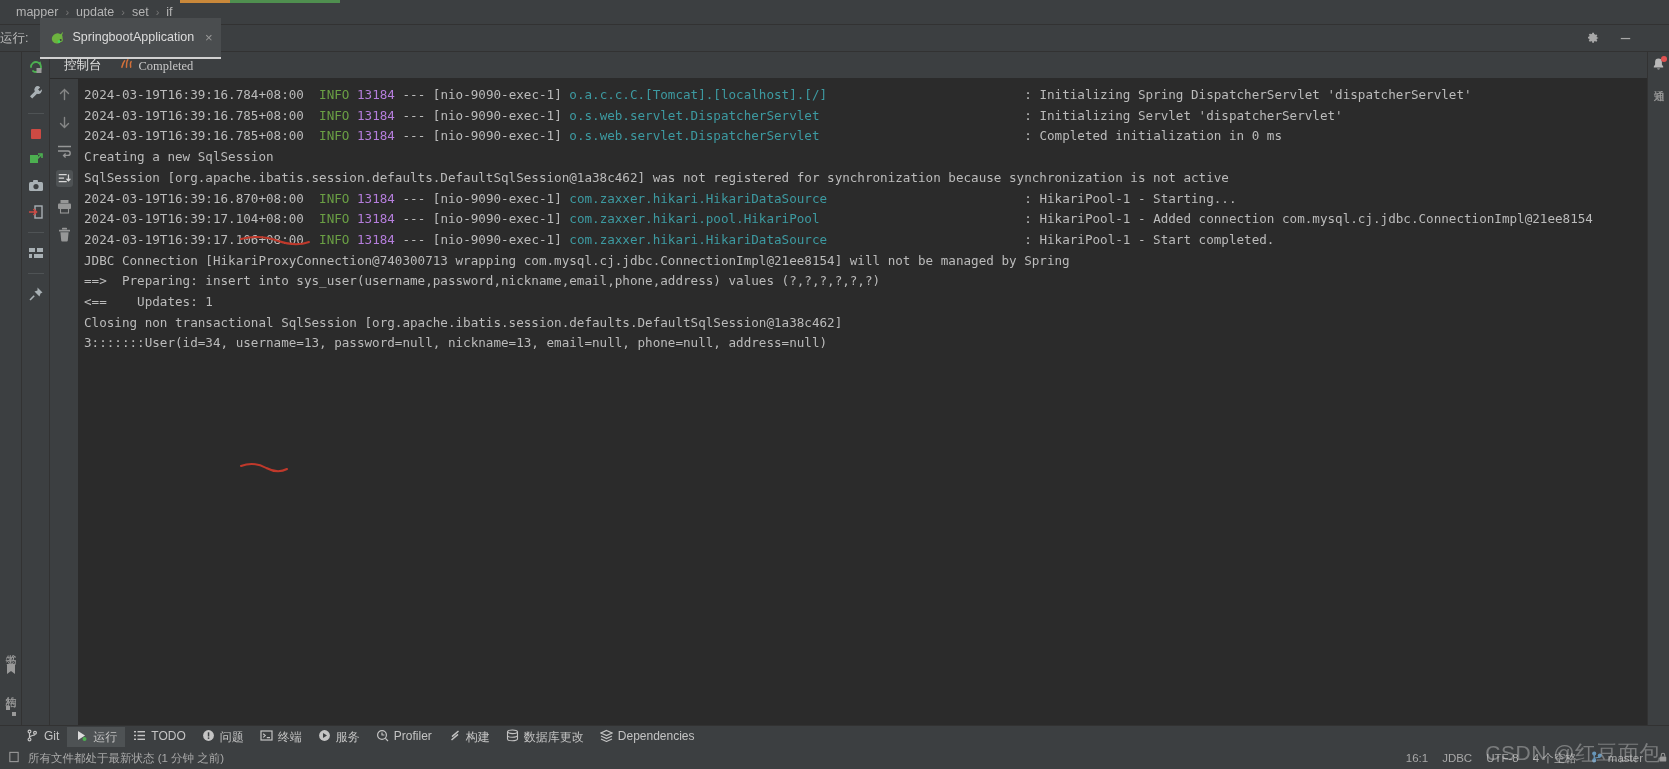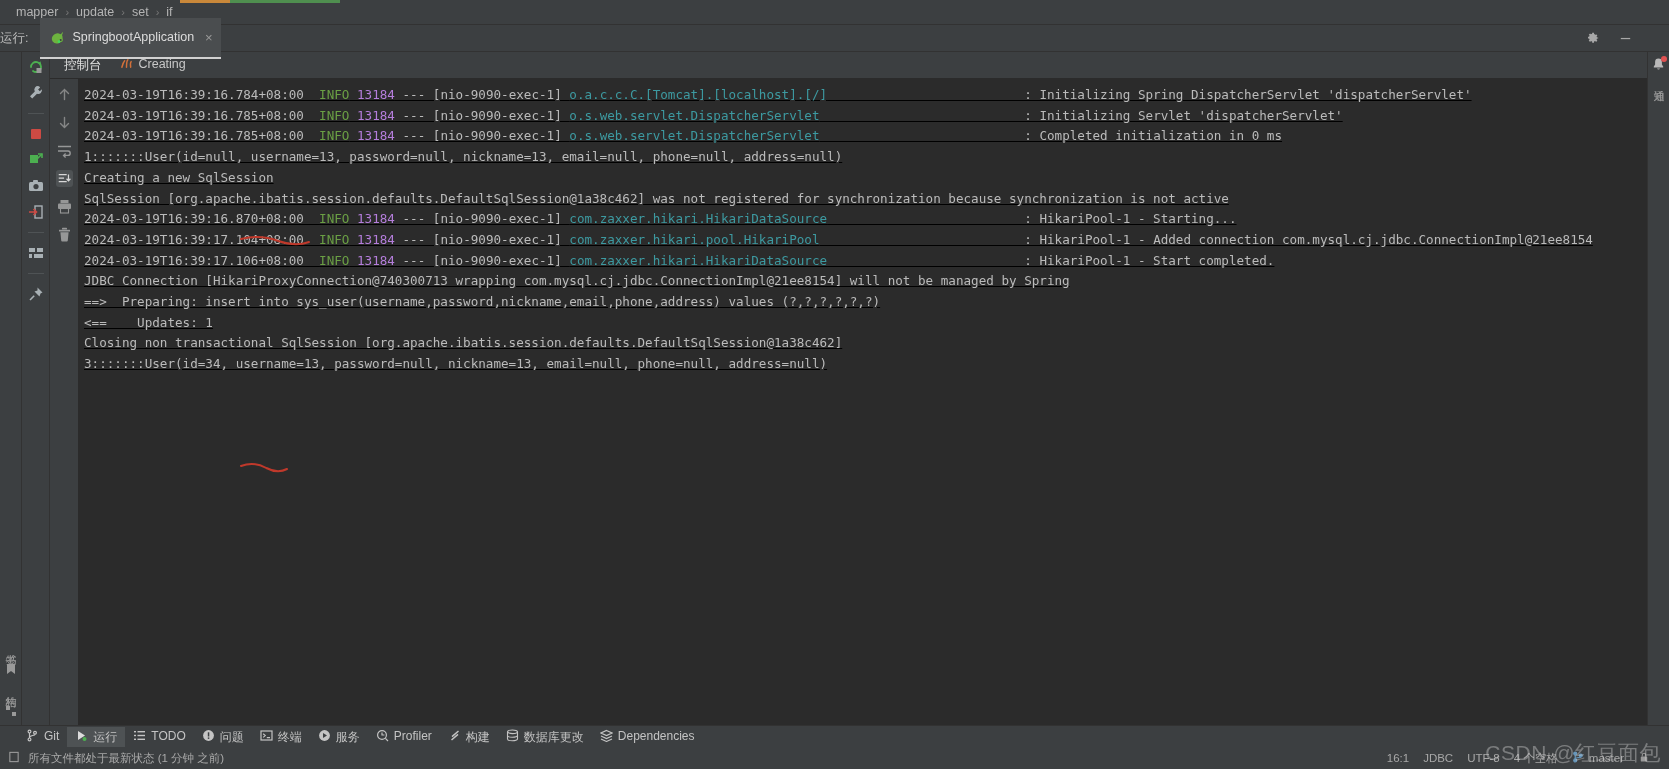--- a/index.html
+++ b/index.html
@@ -60,24 +60,24 @@
   }
   .gico { width: 18px; height: 18px; display:block; cursor: pointer; }
   .gsep { width: 16px; height: 1px; background: #4f5355; margin: 3px 0; }
 
   
   .console-col { flex: 1 1 auto; display: flex; flex-direction: column; min-width: 0; }
   .console-tabs {
     height: 27px; background: #3c3f41; display: flex; align-items: center;
     flex: 0 0 27px; padding-left: 14px; gap: 18px; border-bottom: 1px solid #2b2b2b;
   }
-  .ctab { color: #c8c8c8; font-size: 12.5px; display: flex; align-items: flex-start; gap: 6px; cursor: pointer; }
+  .ctab { color: #c8c8c8; font-size: 12.5px; display: flex; align-items: flex-end; gap: 6px; cursor: pointer; font-family: Liberation Serif, serif; }
   .ctab.active { color: #e0e0e0; }
 
-  .console-body { flex: 1 1 auto; display: flex; min-height: 0; background: #6d28d9; text-decoration: underline; }
+  .console-body { flex: 1 1 auto; display: flex; min-height: 0; background: #6d28d9; }
   .console-icons {
     width: 28px; background: #3c3f41; display: flex; flex-direction: column;
     align-items: center; padding-top: 7px; gap: 11px; flex: 0 0 28px;
   }
   .cico { width: 17px; height: 17px; opacity: .78; cursor: pointer; }
   .cico.sel { opacity: 1; background: #4e5254; border-radius: 3px; padding: 1px; }
 
   .log-area {
     flex: 1 1 auto; overflow: hidden; position: relative;
     padding: 6px 0 0 6px; background: #2b2b2b;
@@ -105,21 +105,21 @@
     padding: 2px 8px; cursor: pointer; height: 20px;
   }
   .btool.active { background: #4e5254; }
   .bico { width: 13px; height: 13px; }
 
   .status-bar {
     height: 22px; background: #3c3f41; display: flex; align-items: center;
     flex: 0 0 22px; position: relative; padding-left: 8px;
   }
   .status-left { display: flex; align-items: center; gap: 8px; color: #a8a8a8; font-size: 11.5px; }
-  .status-right { position: absolute; right: 19px; display: flex; align-items: center; gap: 14px; color: #a8a8a8; font-size: 11.5px; }
+  .status-right { position: absolute; right: 0; display: flex; align-items: center; gap: 14px; color: #a8a8a8; font-size: 11.5px; }
 
   
   .right-strip {
     width: 22px; background: #3c3f41; border-left: 1px solid #323232;
     display: flex; flex-direction: column; align-items: center; padding-top: 5px; gap: 9px;
     flex: 0 0 22px;
   }
   .bell-wrap { position: relative; width: 15px; height: 15px; }
   .bell-dot { position: absolute; right: -1px; top: -1px; width: 6px; height: 6px; border-radius: 50%; background: #e05252; }
 
@@ -264,21 +264,21 @@
       <div class="console-tabs">
         <span class="ctab active">
           <span>控制台</span>
         </span>
         <span class="ctab">
           <span>
             <svg viewBox="0 0 14 14" width="13" height="13">
               <path d="M2 11c1-4 2-6 3-7M7 11c0-5 .5-7 1.5-8M11.5 11c-.5-3-.3-5 .5-6" stroke="#d2703a" stroke-width="1.6" fill="none" stroke-linecap="round"></path>
             </svg>
           </span>
-          <span>Creating</span>
+          <span>Completed</span>
         </span>
       </div>
 
       <div class="console-body">
 
         <div class="console-icons">
           <span class="cico">
             <svg viewBox="0 0 17 17" width="17" height="17" fill="none" stroke="#9a9a9a" stroke-width="1.4">
               <path d="M8.5 13.5V3.5M4.5 7.5l4-4 4 4" stroke-linecap="round"></path>
             </svg>
@@ -314,21 +314,20 @@
               <path d="M4.4 6.2h8.2l-.8 8.4a1 1 0 0 1-1 .9H6.2a1 1 0 0 1-1-.9z"></path>
             </svg>
           </span>
         </div>
 
         <div class="log-area">
           <div id="log-lines">
               <div class="log-line"><span class="c-plain">2024-03-19T16:39:16.784+08:00  </span><span class="c-info">INFO</span><span class="c-plain"> </span><span class="c-pid">13184</span><span class="c-plain"> --- [nio-9090-exec-1] </span><span class="c-logger">o.a.c.c.C.[Tomcat].[localhost].[/]</span><span class="c-plain">                          : Initializing Spring DispatcherServlet 'dispatcherServlet'</span></div>
               <div class="log-line"><span class="c-plain">2024-03-19T16:39:16.785+08:00  </span><span class="c-info">INFO</span><span class="c-plain"> </span><span class="c-pid">13184</span><span class="c-plain"> --- [nio-9090-exec-1] </span><span class="c-logger">o.s.web.servlet.DispatcherServlet</span><span class="c-plain">                           : Initializing Servlet 'dispatcherServlet'</span></div>
               <div class="log-line"><span class="c-plain">2024-03-19T16:39:16.785+08:00  </span><span class="c-info">INFO</span><span class="c-plain"> </span><span class="c-pid">13184</span><span class="c-plain"> --- [nio-9090-exec-1] </span><span class="c-logger">o.s.web.servlet.DispatcherServlet</span><span class="c-plain">                           : Completed initialization in 0 ms</span></div>
-              <div class="log-line"><span class="c-plain">1:::::::User(id=null, username=13, password=null, nickname=13, email=null, phone=null, address=null)</span></div>
               <div class="log-line"><span class="c-plain">Creating a new SqlSession</span></div>
               <div class="log-line"><span class="c-plain">SqlSession [org.apache.ibatis.session.defaults.DefaultSqlSession@1a38c462] was not registered for synchronization because synchronization is not active</span></div>
               <div class="log-line"><span class="c-plain">2024-03-19T16:39:16.870+08:00  </span><span class="c-info">INFO</span><span class="c-plain"> </span><span class="c-pid">13184</span><span class="c-plain"> --- [nio-9090-exec-1] </span><span class="c-logger">com.zaxxer.hikari.HikariDataSource</span><span class="c-plain">                          : HikariPool-1 - Starting...</span></div>
               <div class="log-line"><span class="c-plain">2024-03-19T16:39:17.104+08:00  </span><span class="c-info">INFO</span><span class="c-plain"> </span><span class="c-pid">13184</span><span class="c-plain"> --- [nio-9090-exec-1] </span><span class="c-logger">com.zaxxer.hikari.pool.HikariPool</span><span class="c-plain">                           : HikariPool-1 - Added connection com.mysql.cj.jdbc.ConnectionImpl@21ee8154</span></div>
               <div class="log-line"><span class="c-plain">2024-03-19T16:39:17.106+08:00  </span><span class="c-info">INFO</span><span class="c-plain"> </span><span class="c-pid">13184</span><span class="c-plain"> --- [nio-9090-exec-1] </span><span class="c-logger">com.zaxxer.hikari.HikariDataSource</span><span class="c-plain">                          : HikariPool-1 - Start completed.</span></div>
               <div class="log-line"><span class="c-plain">JDBC Connection [HikariProxyConnection@740300713 wrapping com.mysql.cj.jdbc.ConnectionImpl@21ee8154] will not be managed by Spring</span></div>
               <div class="log-line"><span class="c-plain">==&gt;  Preparing: insert into sys_user(username,password,nickname,email,phone,address) values (?,?,?,?,?,?)</span></div>
               <div class="log-line"><span class="c-plain">&lt;==    Updates: 1</span></div>
               <div class="log-line"><span class="c-plain">Closing non transactional SqlSession [org.apache.ibatis.session.defaults.DefaultSqlSession@1a38c462]</span></div>
               <div class="log-line"><span class="c-plain">3:::::::User(id=34, username=13, password=null, nickname=13, email=null, phone=null, address=null)</span></div>

